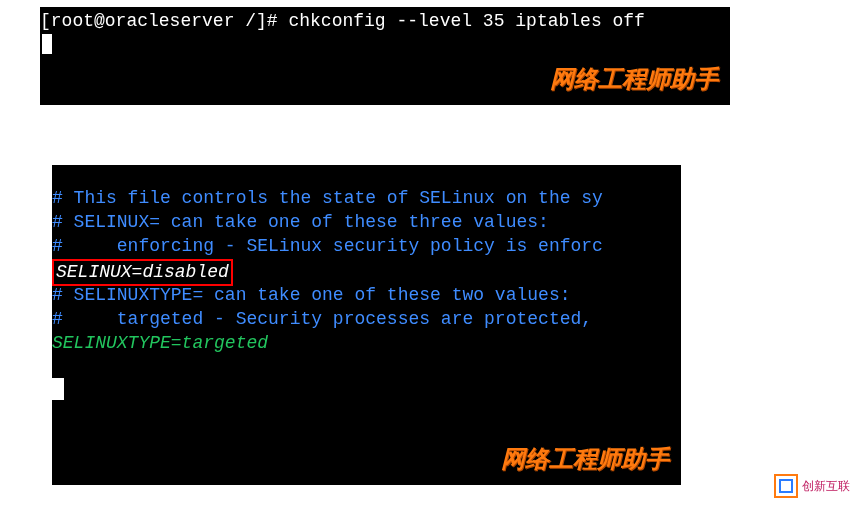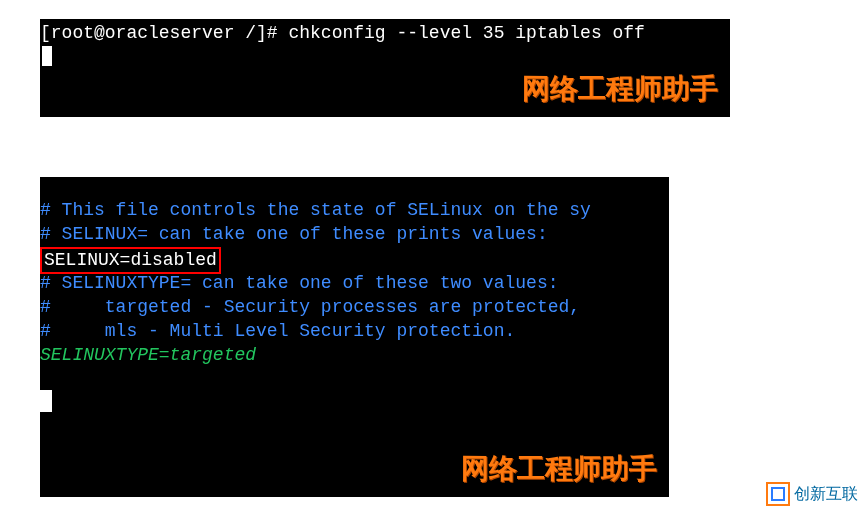--- a/index.html
+++ b/index.html
@@ -19,21 +19,21 @@
   .terminal-block {
     background: #000000;
     color: #ffffff;
     font-size: 18px;
     line-height: 1.3;
     position: relative;
     box-sizing: border-box;
     overflow: hidden;
   }
   #term1 {
-    margin-top: 16px;
+    margin-top: 4px;
     width: 690px;
     height: 101px;
     border-top: 3px solid #fff;
     padding-top: 3px;
   }
   #term1 .line {
     white-space: pre;
   }
   .cursor1 {
     display: inline-block;
@@ -41,72 +41,75 @@
     height: 20px;
     background: #ffffff;
     vertical-align: text-bottom;
     margin-left: 2px;
   }
   .watermark {
     position: absolute;
     color: #ff7a0f;
     font-family: "STKaiti", "KaiTi", "Brush Script MT", cursive;
     font-weight: bold;
-    font-size: 28px;
+    font-style: italic;
+    font-size: 24px;
     text-shadow: 1px 1px 0 #b24800;
   }
   #wm1 { right: 12px; bottom: 10px; }
   #wm2 { right: 12px; bottom: 10px; }
 
   .gap { height: 60px; }
 
   #term2 {
     width: 629px;
     height: 320px;
     padding-top: 22px;
     position: relative;
+    margin-left: 12px;
   }
   #term2 .line {
     white-space: pre;
     color: #3f8cff;
     font-size: 18px;
     line-height: 1.33;
   }
   #term2 .line.white {
     color: #22c55e;
     font-style: italic;
   }
   .highlight-box {
     color: #ffffff;
     display: inline-block;
     border: 2px solid #ff0000;
     padding: 0 2px;
     margin-bottom: -2px;
+    font-style: italic;
   }
   .cursor2 {
     display: inline-block;
     width: 12px;
     height: 22px;
     background: #ffffff;
     margin-top: 22px;
   }
 
   .logo-badge {
     position: absolute;
     right: 0;
-    bottom: 0;
+    bottom: 8px;
     width: 100px;
     height: 42px;
     background: rgba(255,255,255,0.85);
     display: flex;
     align-items: center;
     justify-content: center;
     font-family: "Microsoft YaHei", sans-serif;
-    font-size: 16px;
-    color: #0369a1;
+    font-size: 12px;
+    color: #be185d;
     border-top-left-radius: 2px;
   }
   .logo-badge .ic {
     width: 20px;
     height: 20px;
     border: 2px solid #ff7a0f;
     display: inline-block;
     margin-right: 4px;
     position: relative;
   }
@@ -125,25 +128,25 @@
   <div id="term1" class="terminal-block">
     <div class="line">[root@oracleserver /]# chkconfig --level 35 iptables off</div>
     <div class="line"><span class="cursor1"></span></div>
     <div id="wm1" class="watermark">网络工程师助手</div>
   </div>
 
   <div class="gap"></div>
 
   <div id="term2" class="terminal-block">
     <div class="line"># This file controls the state of SELinux on the sy</div>
-    <div class="line"># SELINUX= can take one of these prints values:</div>
+    <div class="line"># SELINUX= can take one of these three values:</div>
+    <div class="line">#     enforcing - SELinux security policy is enforc</div>
     <div><span class="highlight-box">SELINUX=disabled</span></div>
     <div class="line"># SELINUXTYPE= can take one of these two values:</div>
     <div class="line">#     targeted - Security processes are protected,</div>
-    <div class="line">#     mls - Multi Level Security protection.</div>
     <div class="line white">SELINUXTYPE=targeted</div>
     <span class="cursor2"></span>
     <div id="wm2" class="watermark">网络工程师助手</div>
   </div>
 
 </div>
 
 <div class="logo-badge">
   <span class="ic"></span>
   <span>创新互联</span>

